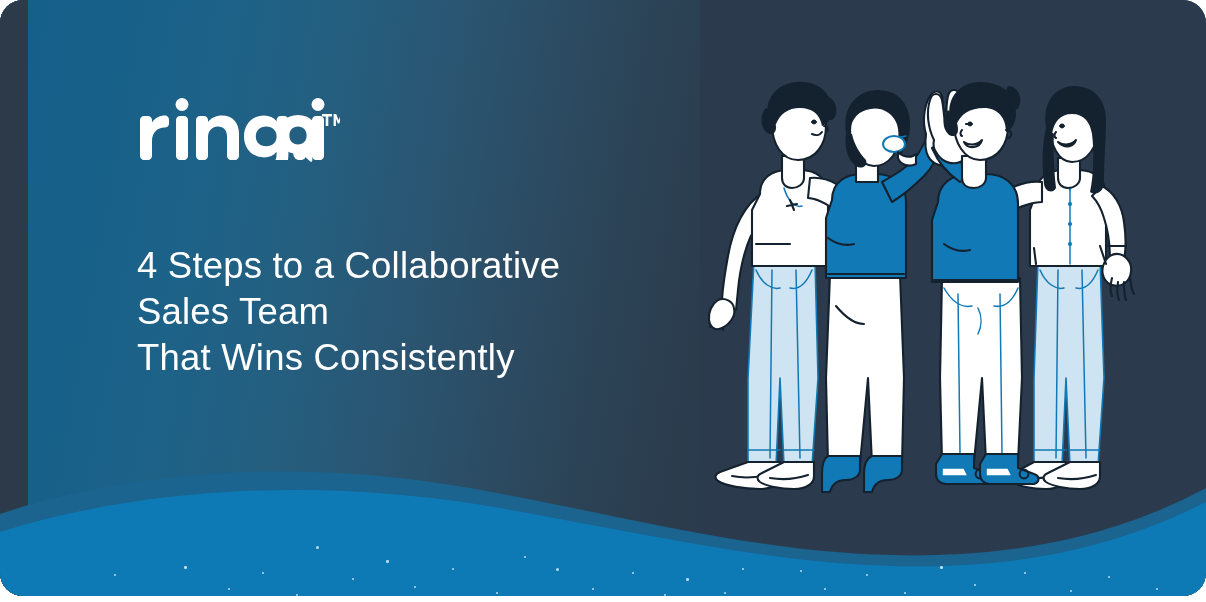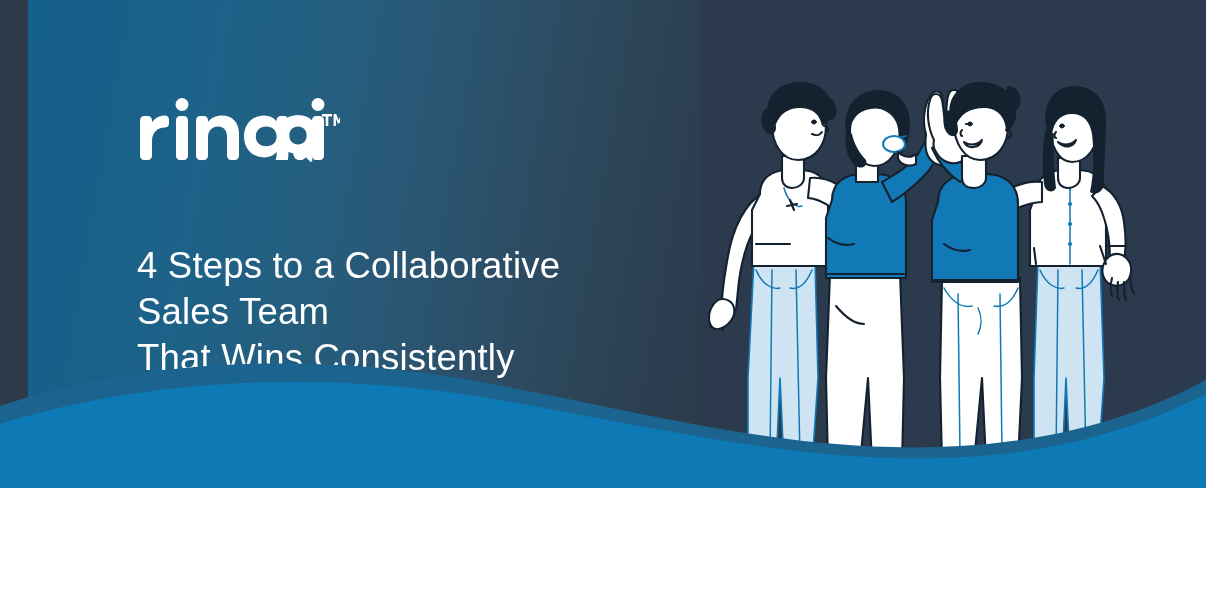--- a/index.html
+++ b/index.html
@@ -6,24 +6,25 @@
   html, body {
     margin: 0;
     padding: 0;
     background: #ffffff;
   }
   * { box-sizing: border-box; }
 
   .banner {
     position: relative;
     width: 1206px;
-    height: 488px;
+    height: 596px;
     overflow: hidden;
     font-family: "Liberation Sans", sans-serif;
     background: #2b3b4d;
+    border-radius: 23px;
   }
 
   
   .bg-base {
     position: absolute;
     inset: 0;
     background: #2b3b4d;
   }
   .bg-gradient {
     position: absolute;

